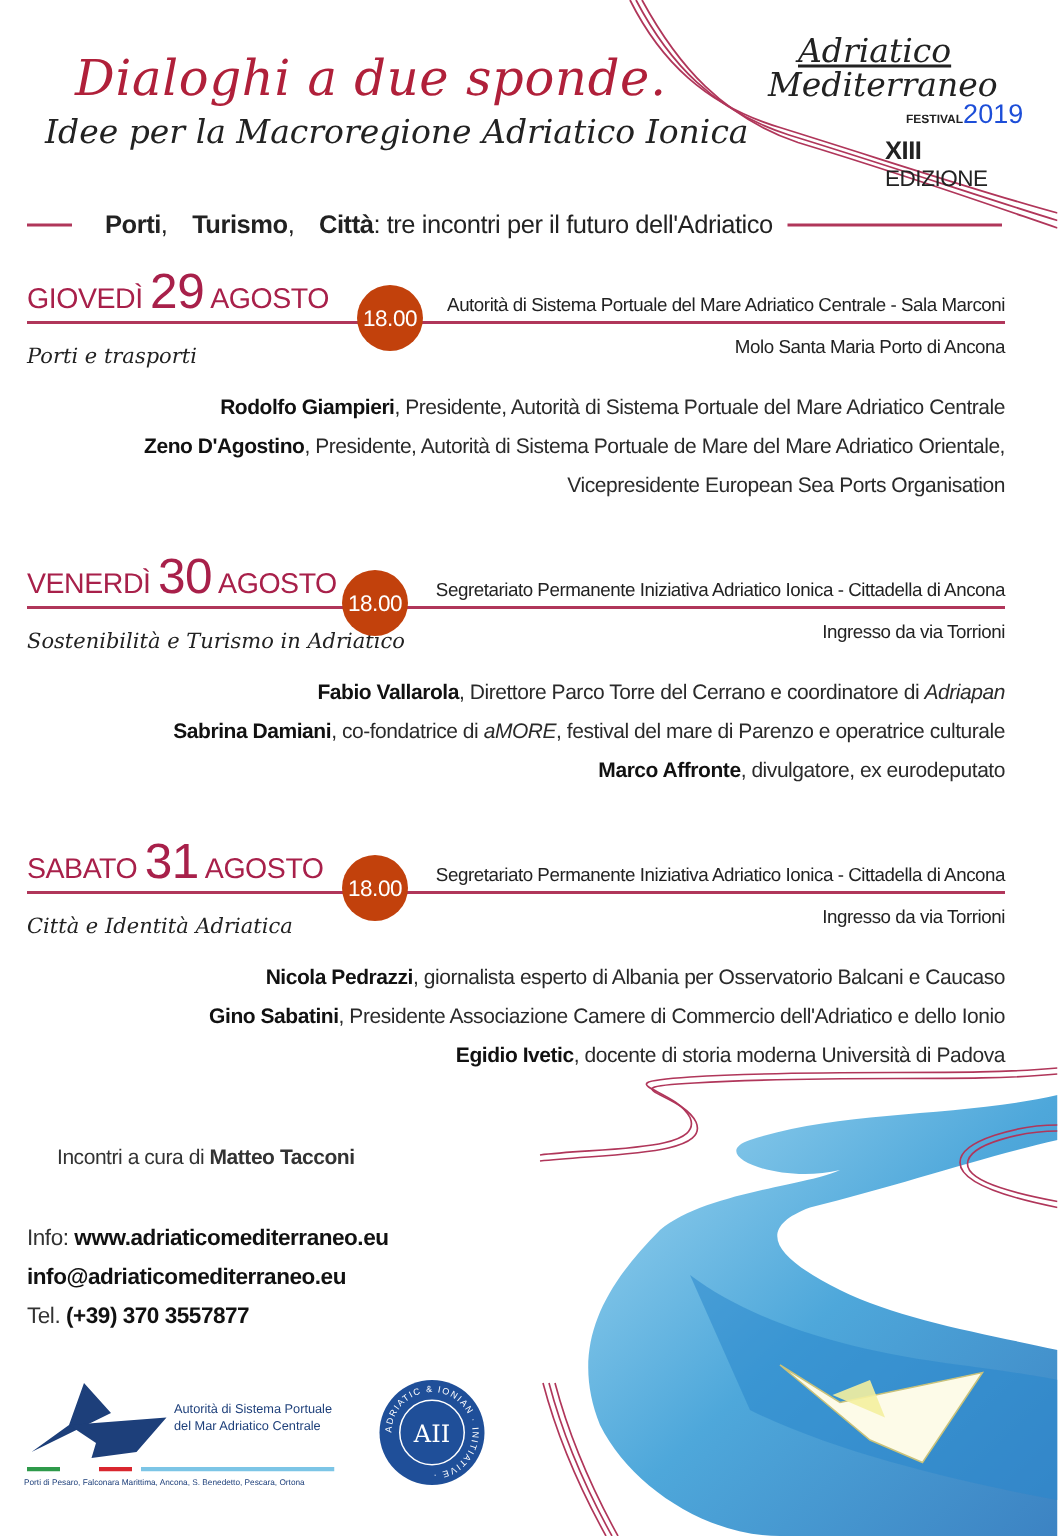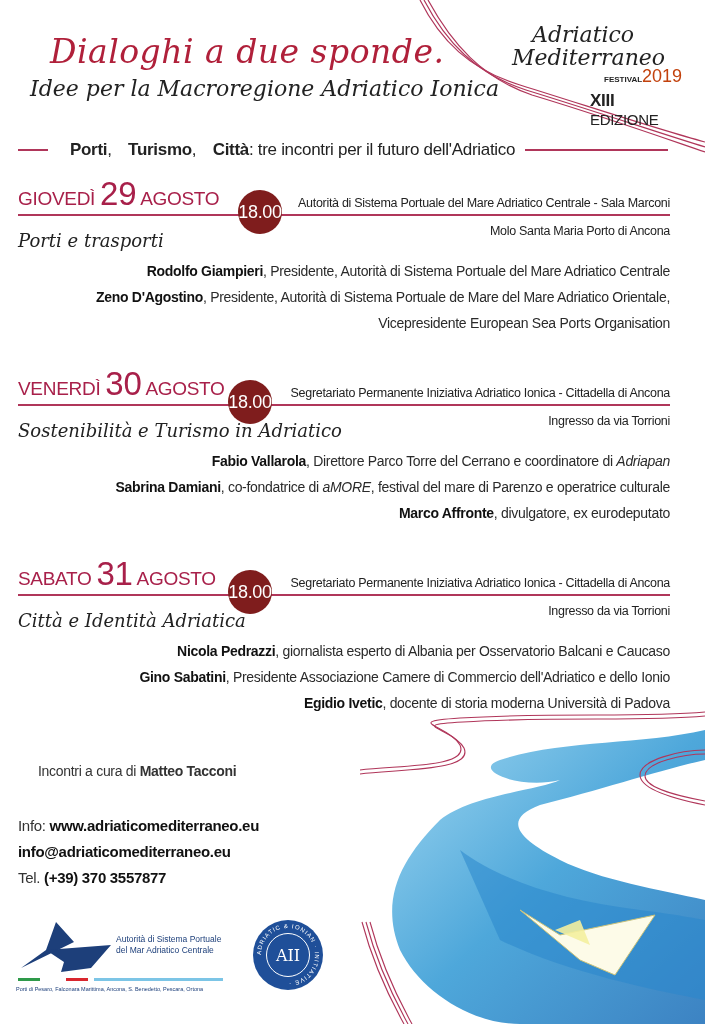--- a/index.html
+++ b/index.html
@@ -7,42 +7,42 @@
   body { position: relative; font-family: "Liberation Sans", sans-serif; color: #1e1e1e; }
 
   .abs { position: absolute; }
   .cond { font-family: "Liberation Sans Narrow", "Liberation Sans", sans-serif; letter-spacing: -0.3px; }
 
   
   .title1 { left: 50px; top: 32px; font-family: "DejaVu Serif", serif; font-style: italic; color: #b0203a; font-size: 33px; letter-spacing: 0.5px; }
   .title2 { left: 30px; top: 76px; font-family: "DejaVu Serif", serif; font-style: italic; color: #222; font-size: 22px; }
 
   .logo { left: 512px; top: 24px; width: 170px; }
-  .logo-l1 { font-family: "DejaVu Serif", serif; font-style: italic; font-size: 22px; color: #222; margin-left: 20px; line-height: 22px; }
+  .logo-l1 { font-family: "DejaVu Serif", serif; font-style: italic; font-size: 22px; color: #222; margin-left: 20px; line-height: 22px; text-decoration: underline; }
   .logo-l2 { font-family: "DejaVu Serif", serif; font-style: italic; font-size: 22px; color: #222; line-height: 24px; }
   .logo-fest { font-size: 8px; font-style: normal; font-family: "Liberation Sans", sans-serif; color: #222; font-weight: bold; letter-spacing: 0; }
-  .logo-year { font-size: 18px; font-style: normal; font-family: "Liberation Sans", sans-serif; color: #c2410c; }
+  .logo-year { font-size: 18px; font-style: normal; font-family: "Liberation Sans", sans-serif; color: #1d4ed8; }
   .logo-ed { margin-left: 78px; margin-top: 4px; font-size: 15px; color: #222; }
   .logo-ed b { font-size: 17px; }
 
   .subtitle-row { left: 18px; top: 140px; display: flex; align-items: center; width: 650px; }
   .dash-l { width: 30px; height: 2px; background: #b0365a; margin-right: 10px; }
   .dash-r { flex: 1; height: 2px; background: #b0365a; margin-left: 10px; }
   .subtitle { font-size: 17px; color: #222; white-space: nowrap; }
   .subtitle b { font-weight: bold; margin-left: 12px; }
 
   
   .event { left: 18px; width: 652px; }
   .ev-head { position: relative; height: 36px; border-bottom: 2px solid #b0365a; }
   .ev-day { position: absolute; left: 0; bottom: 1px; color: #a8204a; font-size: 19px; white-space: nowrap; }
   .ev-day .num { font-size: 33px; font-weight: normal; }
-  .ev-time { position: absolute; width: 44px; height: 44px; border-radius: 50%; background: #7f1d1d; color: #fff; font-size: 18px; display: flex; align-items: center; justify-content: center; top: 10px; }
+  .ev-time { position: absolute; width: 44px; height: 44px; border-radius: 50%; background: #c2410c; color: #fff; font-size: 15px; display: flex; align-items: center; justify-content: center; top: 10px; }
   .ev-place { position: absolute; right: 0; bottom: 4px; font-size: 12.5px; color: #222; white-space: nowrap; }
   .ev-sub { text-align: right; font-size: 12.5px; color: #222; margin-top: 8px; height: 16px; }
-  .ev-topic { font-family: "DejaVu Serif", serif; font-style: italic; font-size: 18px; color: #222; margin-top: -10px; height: 26px; }
+  .ev-topic { font-family: "DejaVu Serif", serif; font-style: italic; font-size: 14px; color: #222; margin-top: -10px; height: 26px; }
   .ev-people { margin-top: 2px; }
   .person { font-size: 14px; color: #2a2a2a; line-height: 26px; white-space: nowrap; text-align: right; }
   .person b { color: #111; }
 
   
   .curator { left: 18px; top: 763px; font-size: 14px; color: #333; margin-left: 20px; }
   .info { left: 18px; top: 813px; font-size: 15px; color: #333; line-height: 26px; }
   .info b { color: #111; }
 
   

